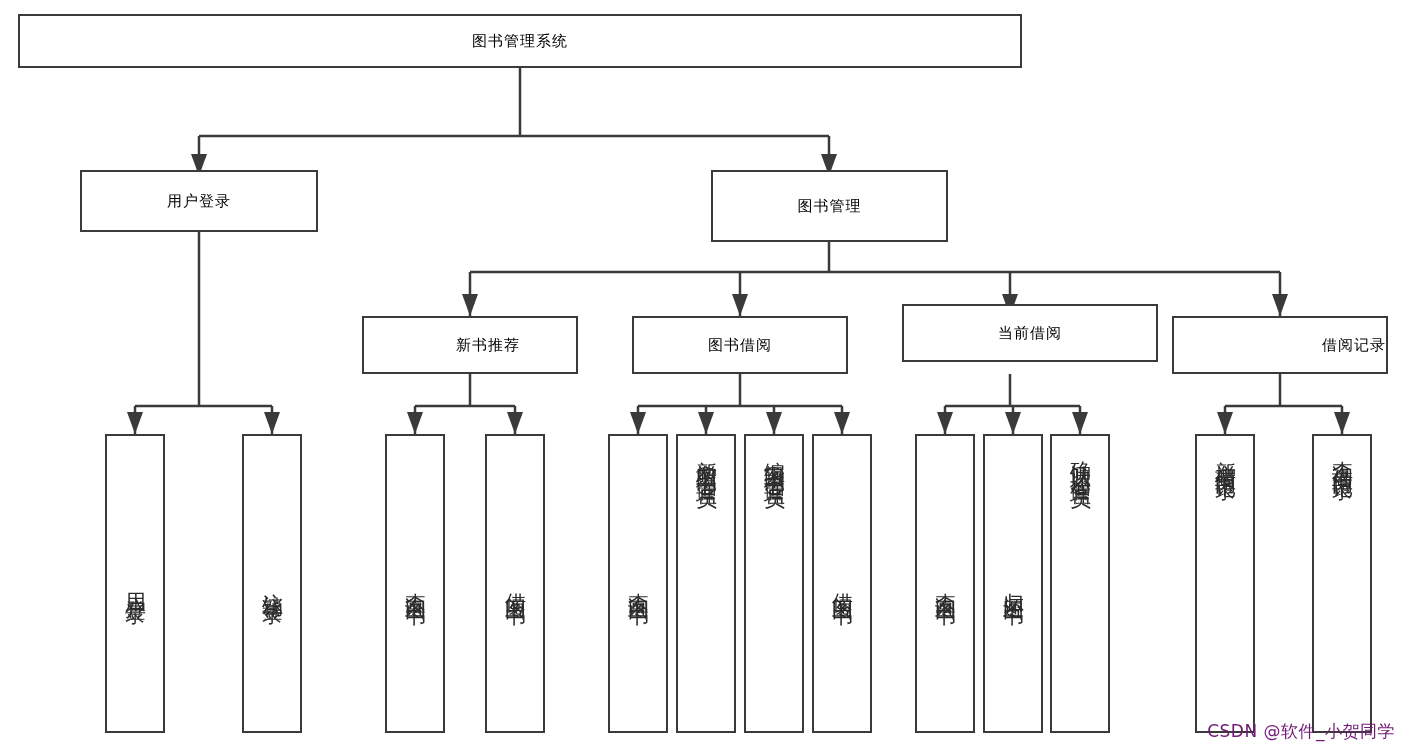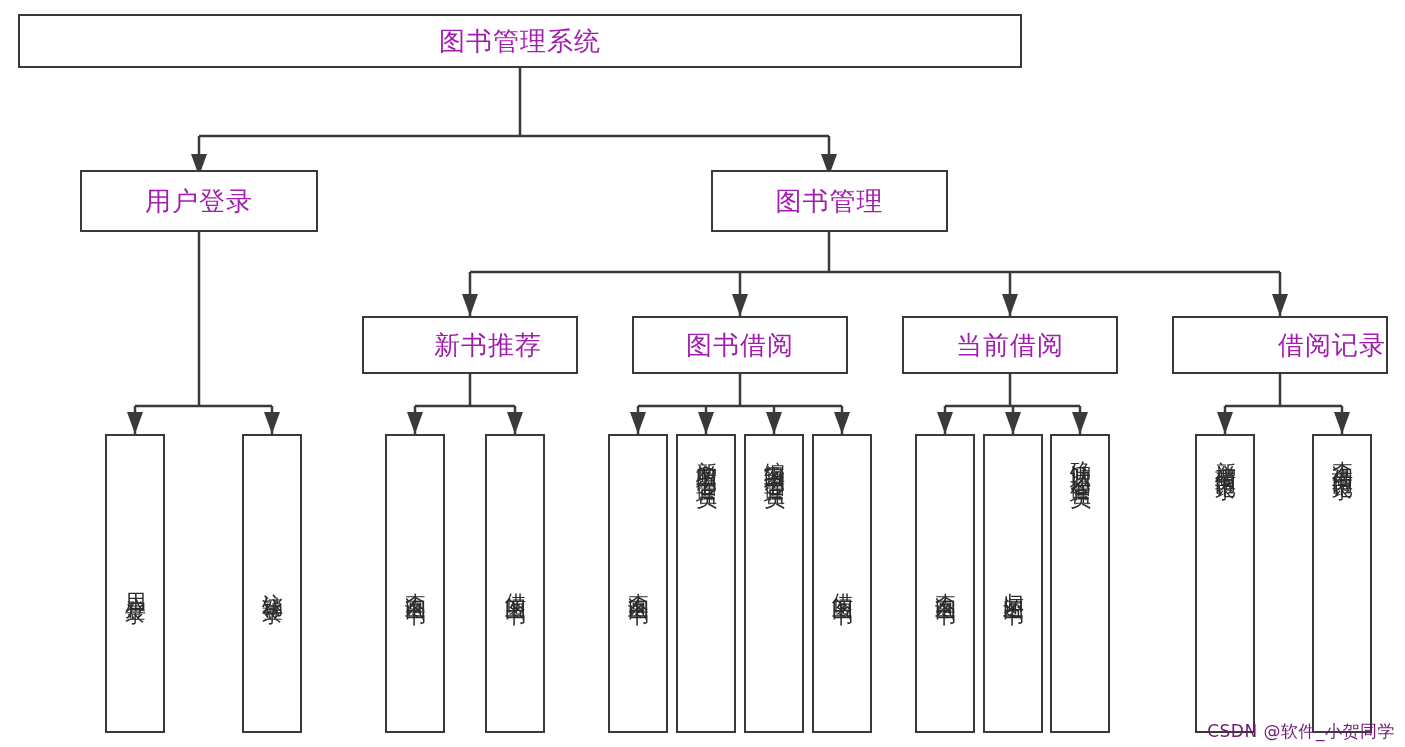--- a/index.html
+++ b/index.html
@@ -23,22 +23,22 @@
   .node-box {
     position: absolute;
     box-sizing: border-box;
     border: 2.5px solid #3a3a3a;
     background: #ffffff;
     display: flex;
     align-items: center;
     justify-content: center;
   }
   .node-label-h {
-    font-size: 26px;
-    color: #a21caf;
+    font-size: 15px;
+    color: #000000;
     letter-spacing: 1px;
     white-space: nowrap;
     line-height: 1;
   }
   .node-label-v {
     font-size: 21px;
     color: #2b2b2b;
     writing-mode: vertical-rl;
     text-orientation: upright;
     letter-spacing: 4px;
@@ -129,30 +129,30 @@
       <line x1="1342" y1="406" x2="1342" y2="434" stroke="#3a3a3a" stroke-width="2.5"></line>
       <polygon points="1334,412 1350,412 1342,434" fill="#3a3a3a"></polygon>
     </svg>
   <div id="boxes-layer">
       <div class="node-box" style="left: 18px; top: 14px; width: 1004px; height: 54px; border-color: rgb(58, 58, 58);">
         <span class="node-label-h">图书管理系统</span>
       </div>
       <div class="node-box" style="left: 80px; top: 170px; width: 238px; height: 62px; border-color: rgb(58, 58, 58);">
         <span class="node-label-h">用户登录</span>
       </div>
-      <div class="node-box" style="left: 711px; top: 170px; width: 237px; height: 62px; border-color: rgb(58, 58, 58);">
+      <div class="node-box" style="left: 711px; top: 170px; width: 237px; height: 72px; border-color: rgb(58, 58, 58);">
         <span class="node-label-h">图书管理</span>
       </div>
       <div class="node-box" style="left: 362px; top: 316px; width: 216px; height: 58px; border-color: rgb(58, 58, 58); padding-left: 36px;">
         <span class="node-label-h">新书推荐</span>
       </div>
       <div class="node-box" style="left: 632px; top: 316px; width: 216px; height: 58px; border-color: rgb(58, 58, 58);">
         <span class="node-label-h">图书借阅</span>
       </div>
-      <div class="node-box" style="left: 902px; top: 316px; width: 216px; height: 58px; border-color: rgb(58, 58, 58); justify-content: center;">
+      <div class="node-box" style="left: 902px; top: 304px; width: 256px; height: 58px; border-color: rgb(58, 58, 58); justify-content: center;">
         <span class="node-label-h">当前借阅</span>
       </div>
       <div class="node-box" style="left: 1172px; top: 316px; width: 216px; height: 58px; border-color: rgb(58, 58, 58); justify-content: flex-end;">
         <span class="node-label-h">借阅记录</span>
       </div>
       <div class="node-box leaf-box center-v" style="left: 105px; top: 434px; width: 60px; height: 299px; border-color: rgb(58, 58, 58);">
         <span class="node-label-v">用户登录</span>
       </div>
       <div class="node-box leaf-box center-v" style="left: 242px; top: 434px; width: 60px; height: 299px; border-color: rgb(58, 58, 58);">
         <span class="node-label-v">注销登录</span>

